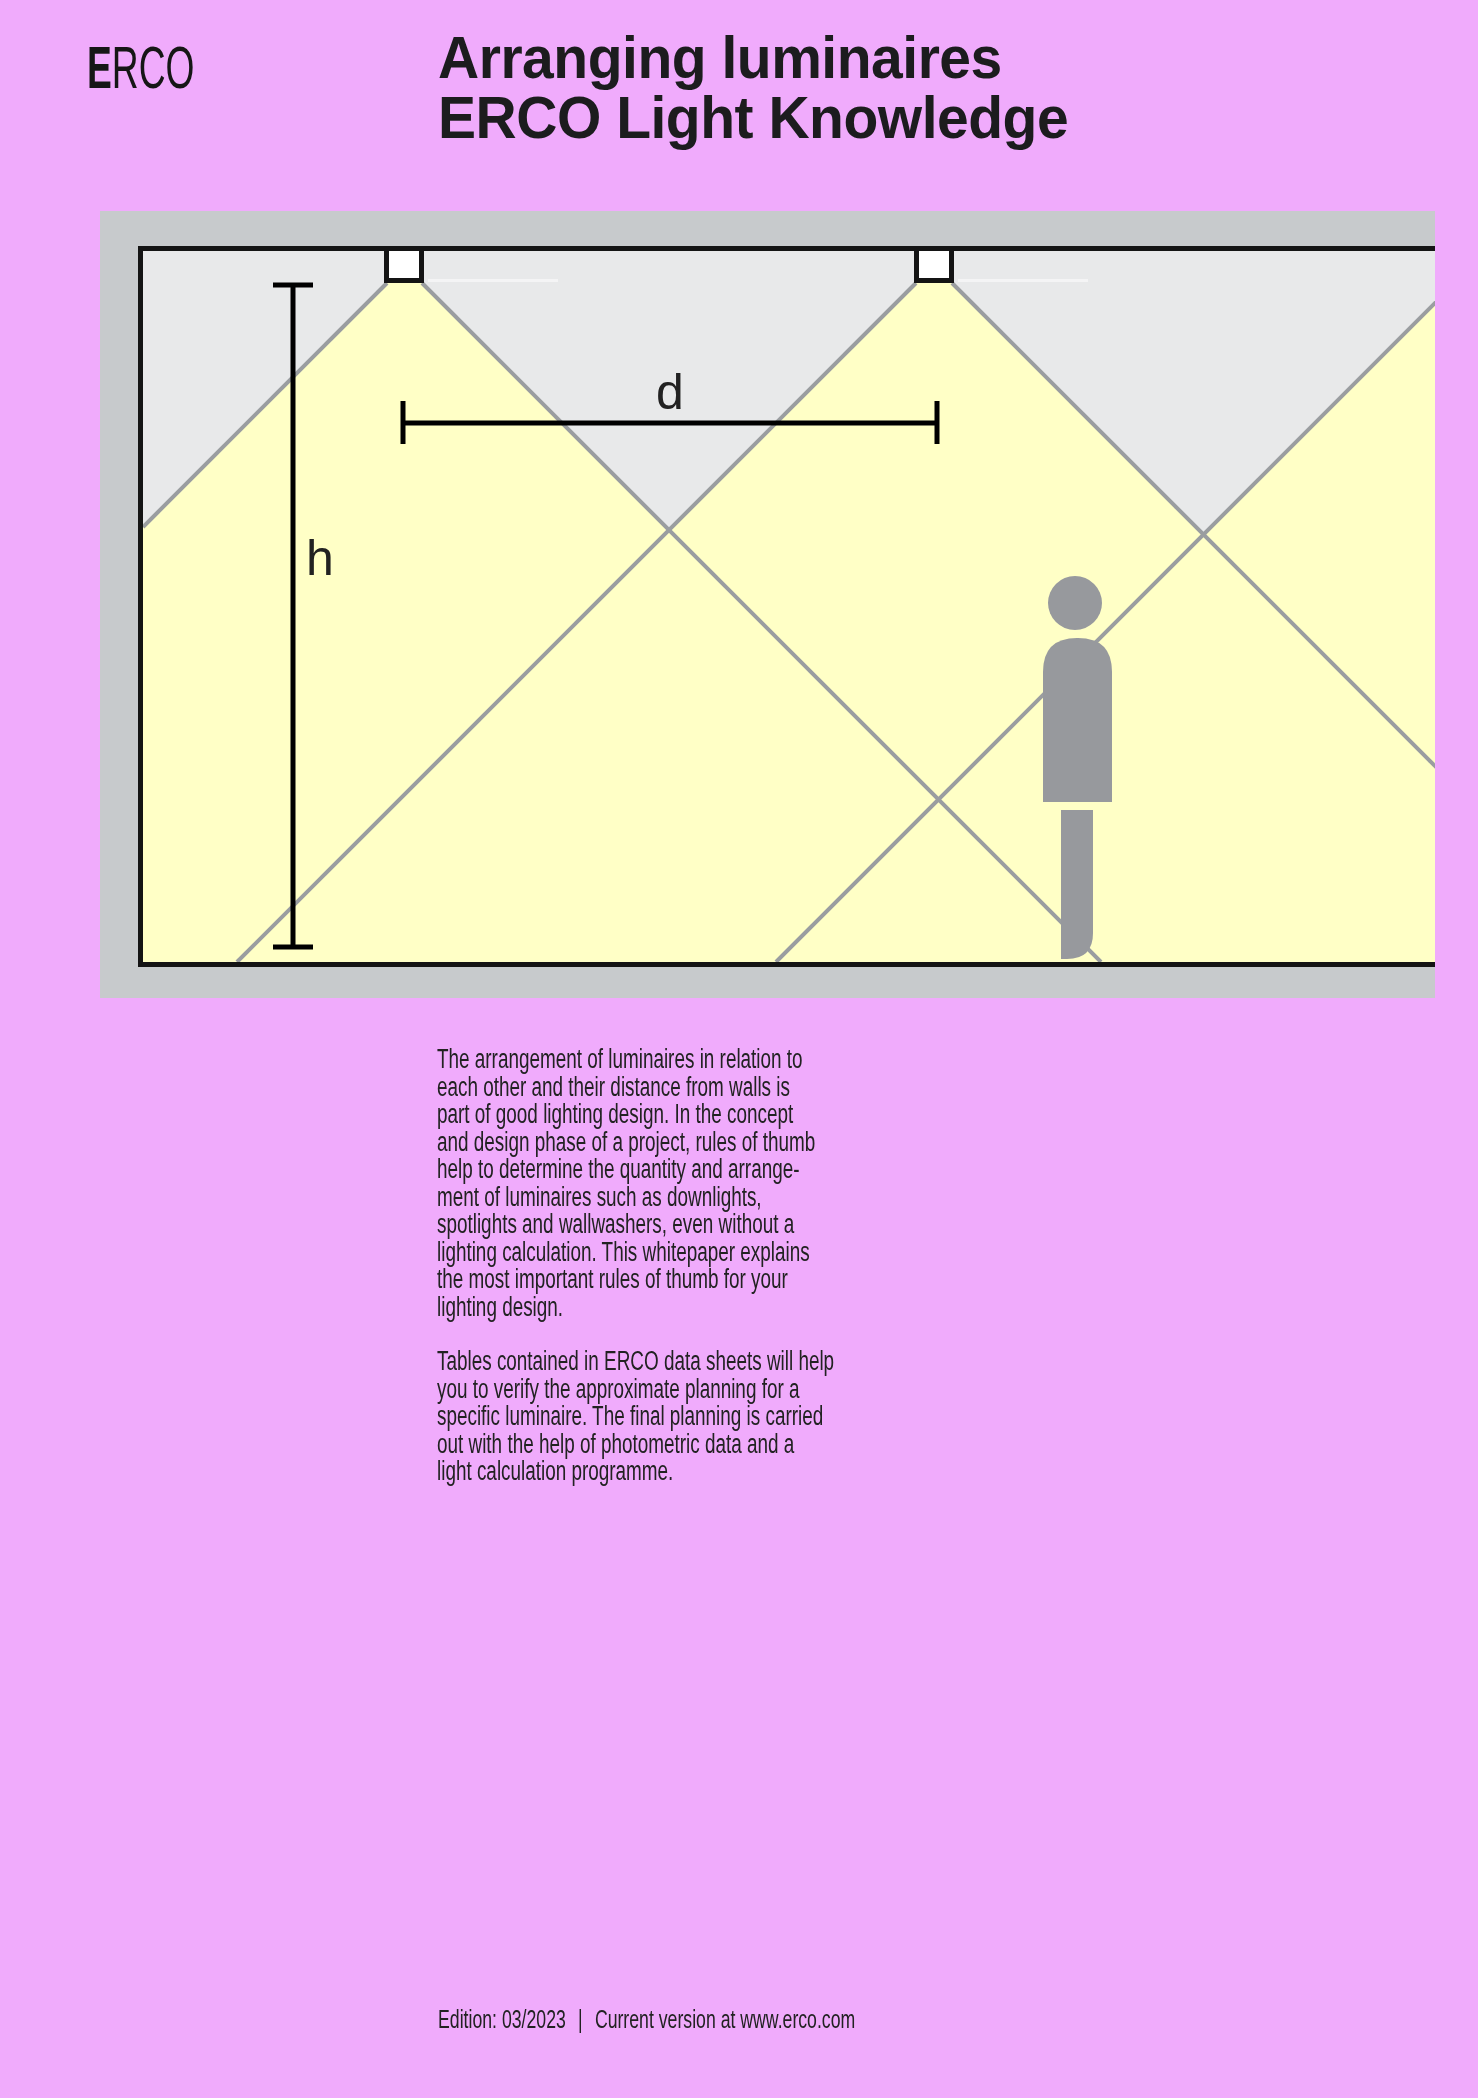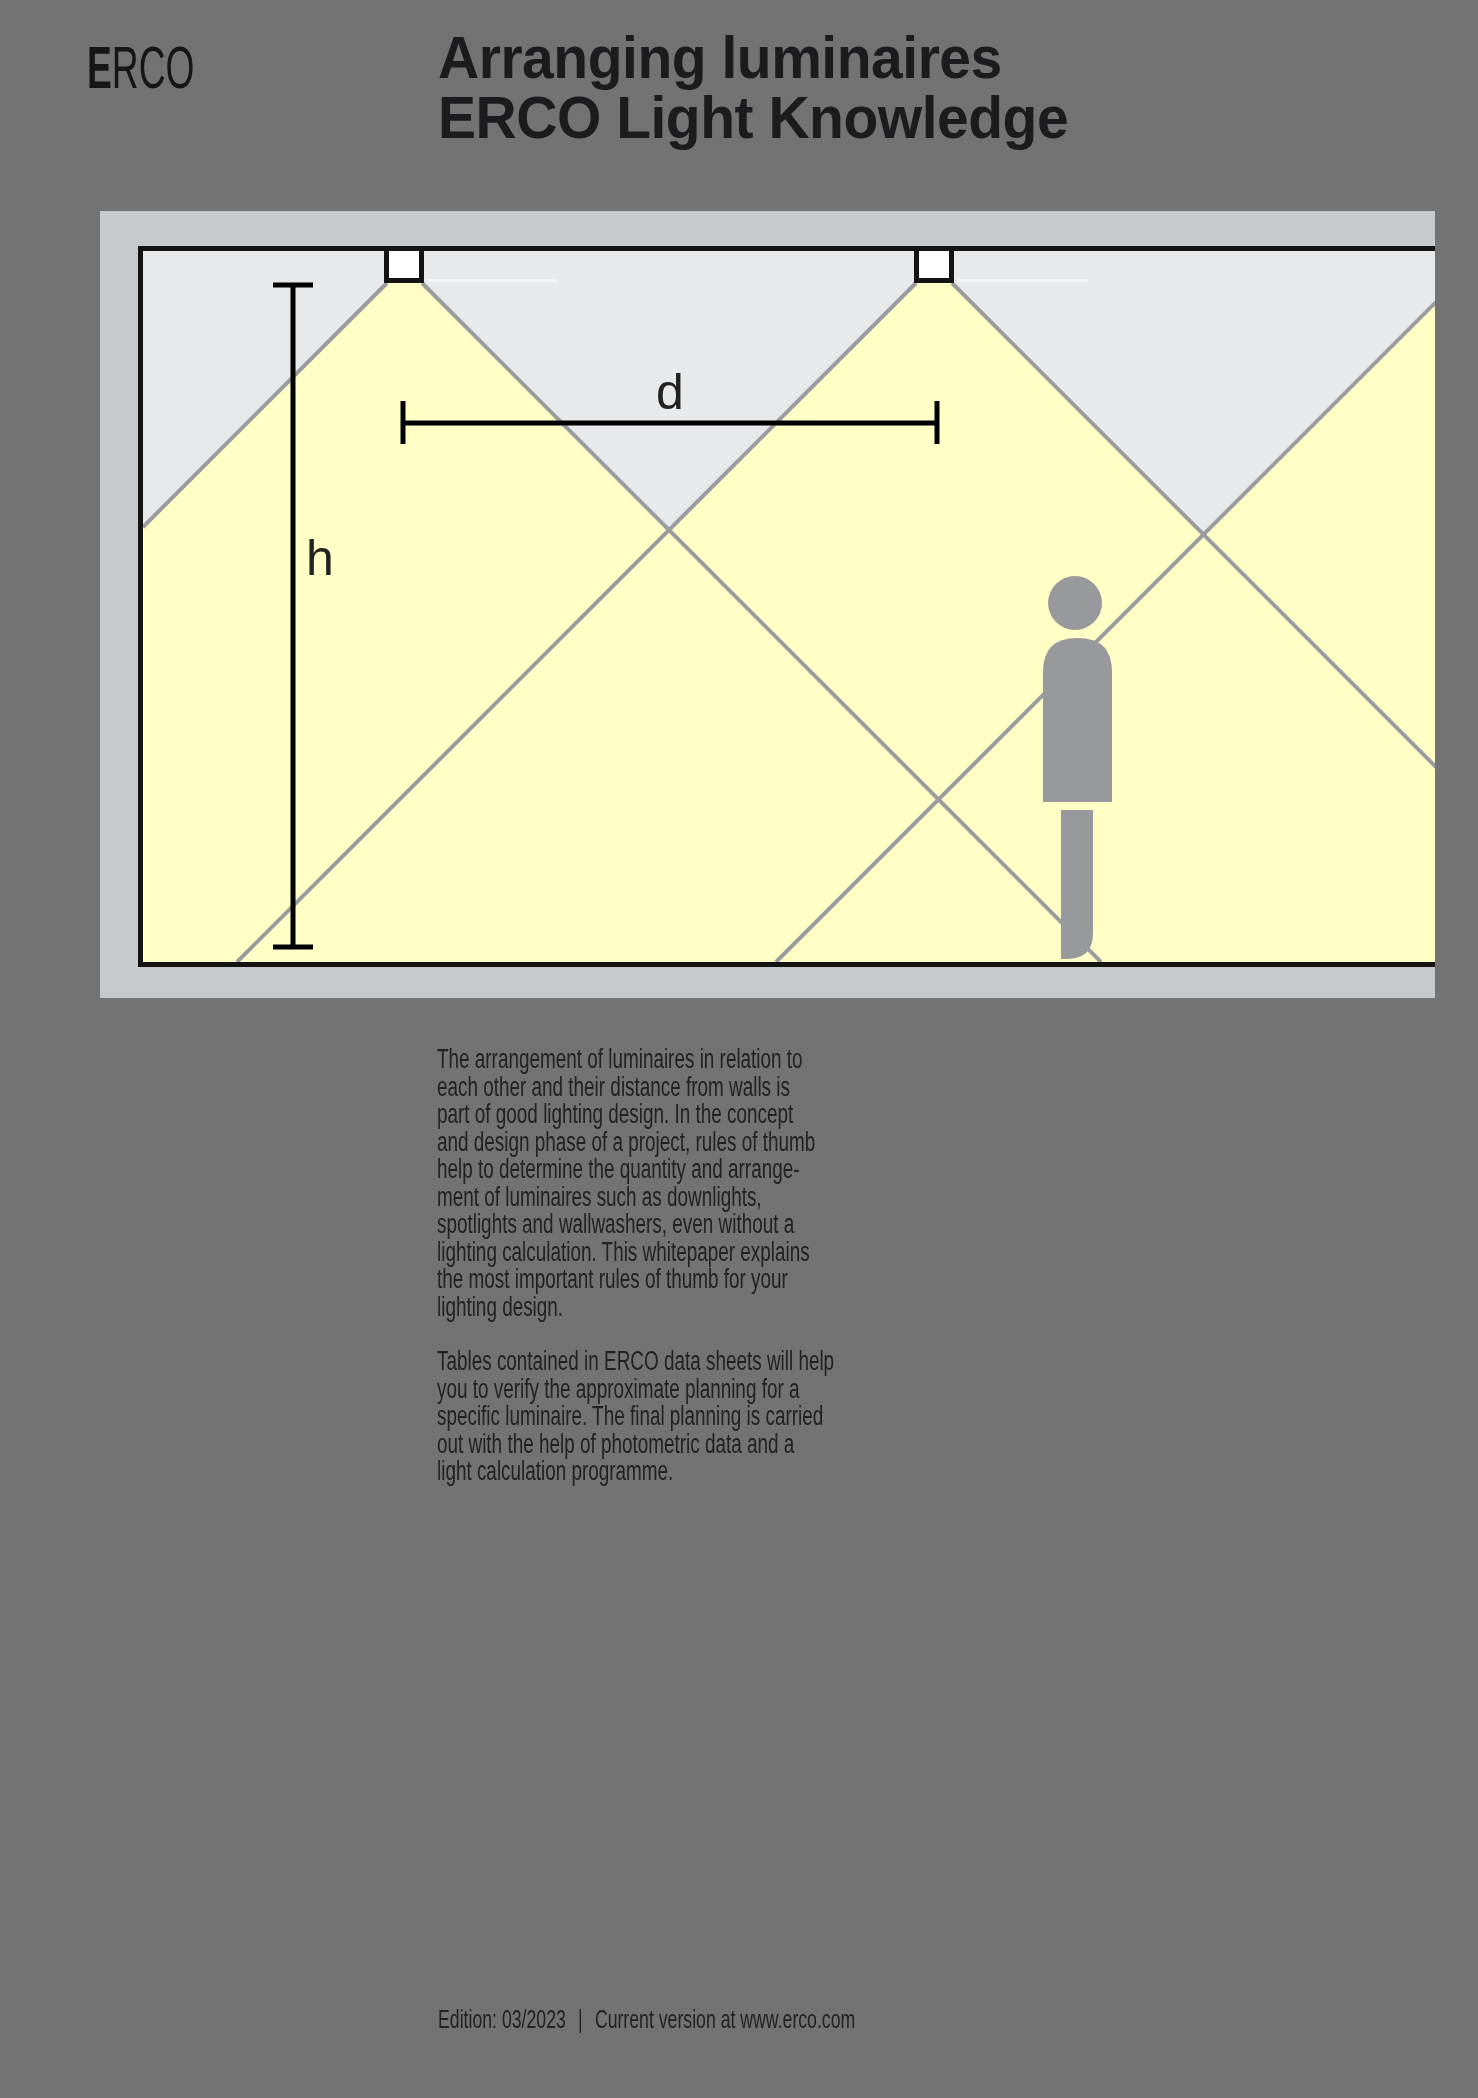--- a/index.html
+++ b/index.html
@@ -1,17 +1,17 @@
 <!DOCTYPE html>
 <html><head>
 <meta charset="utf-8">
 <style>
   html,body{margin:0;padding:0;background:#ffffff;}
   .page{
-    position:relative;width:1478px;height:2098px;background:#737373;overflow:hidden;
+    position:relative;width:1478px;height:2098px;background:#f0abfc;overflow:hidden;
     font-family:"Liberation Sans",sans-serif;color:#1a1a1a;
   }
   .logo{
     position:absolute;left:87px;top:38px;font-size:60px;line-height:60px;
     transform:scaleX(0.62);transform-origin:0 0;white-space:nowrap;letter-spacing:0px;color:#161616;
   }
   .logo .logo-bold{font-weight:700;}
   .logo .logo-rest{font-weight:400;}
   .page-title{
     position:absolute;left:438px;top:28px;font-size:60px;line-height:60px;font-weight:700;

